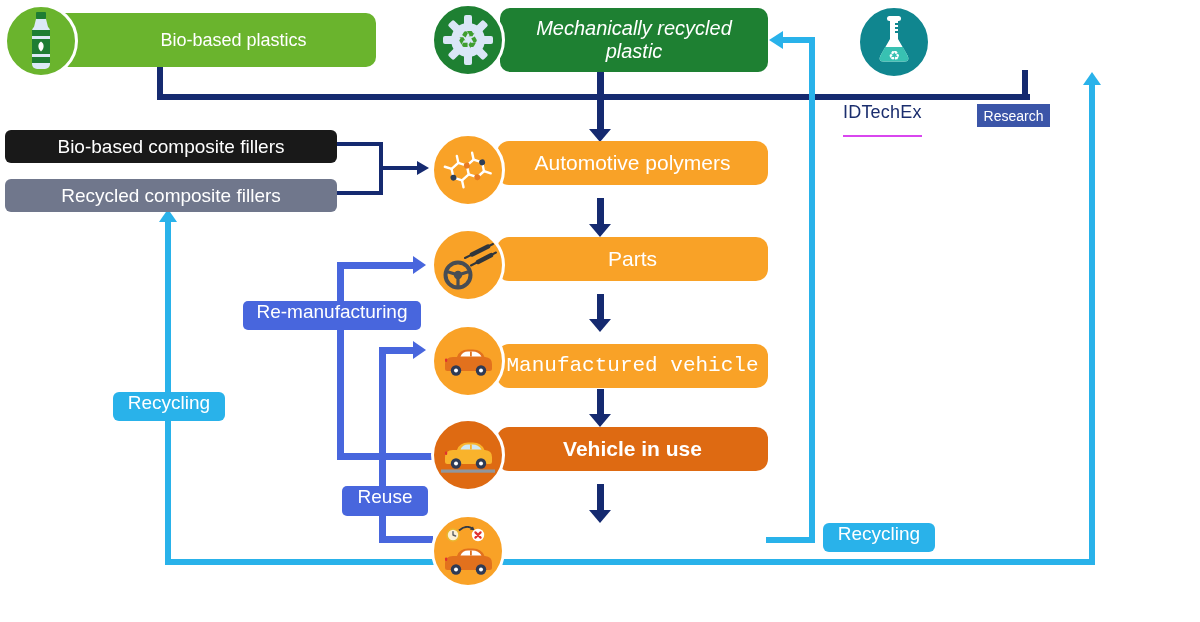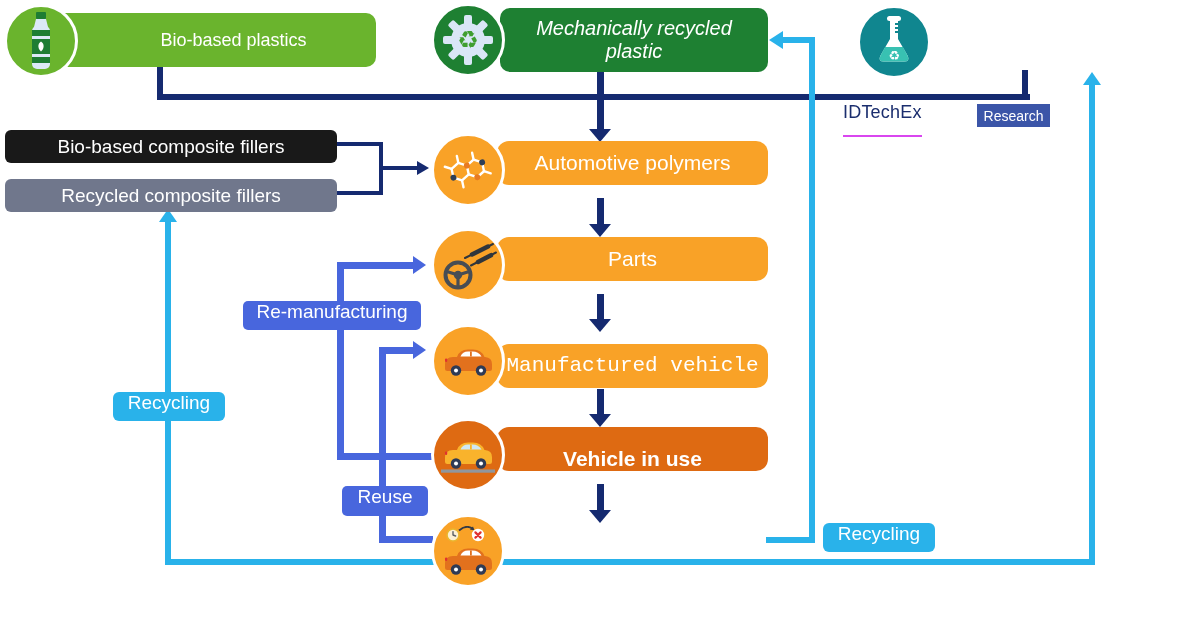--- a/index.html
+++ b/index.html
@@ -212,21 +212,21 @@
       <path d="M19.5 12.5 Q21.5 7.5 27 7.5 L31.5 7.5 Q37.5 7.5 40.5 12.5 Z" fill="#ffffff"></path>
       <rect x="29" y="7.5" width="1.8" height="5" fill="#e2711d"></rect>
       <rect x="4" y="14.5" width="2.2" height="3.5" rx="1" fill="#e03131"></rect>
       <circle cx="15" cy="26.5" r="5.2" fill="#2e3a55"></circle>
         <circle cx="15" cy="26.5" r="2" fill="#ffffff"></circle>
       <circle cx="40" cy="26.5" r="5.2" fill="#2e3a55"></circle>
         <circle cx="40" cy="26.5" r="2" fill="#ffffff"></circle>
     </svg>
   </div>
 
-  <div class="box flow highlight" style="top:427px;align-items:flex-end;">
+  <div class="box flow highlight" style="top:427px;">
     <span>Vehicle in use</span>
   </div>
   <div class="icon-circle c-orange-dark" style="left:431px;top:418px;">
     <svg width="54" height="40" viewBox="0 0 54 40">
       <path d="M4 23 Q4 15 12 15 L16 15 Q18.5 7.5 27 7.5 L32 7.5 Q40.5 7.5 43.5 15 L44 15 Q51 15.5 51 22 L51 26.5 Q51 29 48.5 29 L6.5 29 Q4 29 4 26.5 Z" fill="#f9b32c"></path>
       <path d="M19.5 14.5 Q21.5 9.5 27 9.5 L31.5 9.5 Q37.5 9.5 40.5 14.5 Z" fill="#cfe8f5"></path>
       <rect x="29" y="9.5" width="1.8" height="5" fill="#f9b32c"></rect>
       <rect x="4" y="16.5" width="2.2" height="3.5" rx="1" fill="#e03131"></rect>
       <circle cx="15" cy="28.5" r="5.2" fill="#2e3a55"></circle>
         <circle cx="15" cy="28.5" r="2" fill="#ffffff"></circle>

